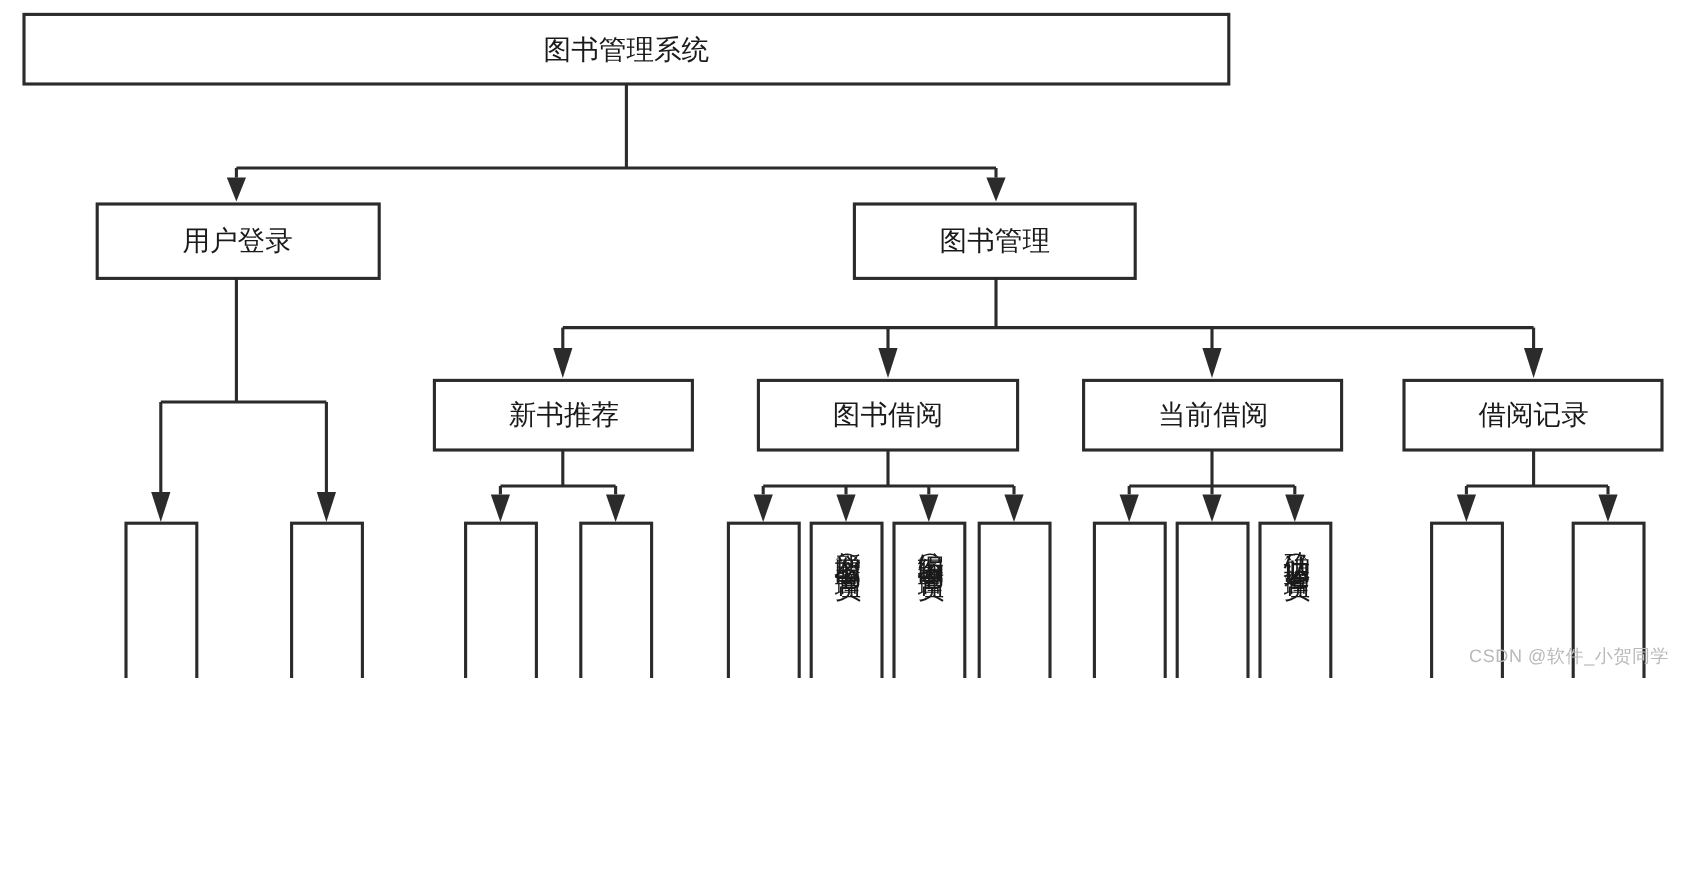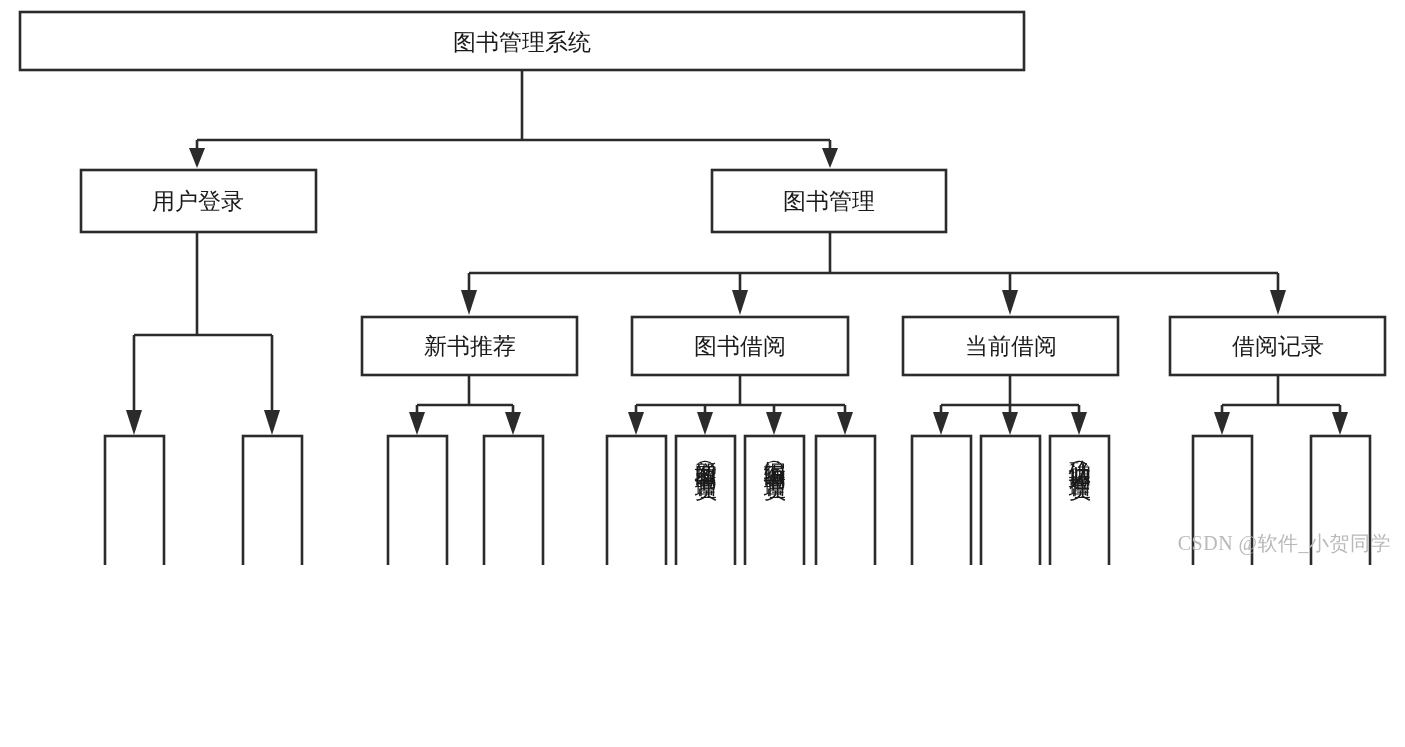--- a/index.html
+++ b/index.html
@@ -60,22 +60,22 @@
     line-height: 1.02;
     letter-spacing: 3px;
     color: #1a1a1a;
     white-space: nowrap;
     pointer-events: none;
   }
   .watermark {
     position: absolute;
     right: 14px;
     bottom: 8px;
-    font-family: Liberation Serif, serif;
-    font-size: 20px;
+    font-family: Liberation Sans, sans-serif;
+    font-size: 15px;
     color: #b9b9b9;
     letter-spacing: 0.5px;
     user-select: none;
     margin-top: 28px;
   }
 </style>
 </head>
 <body>
 
 <div id="diagram-root">

